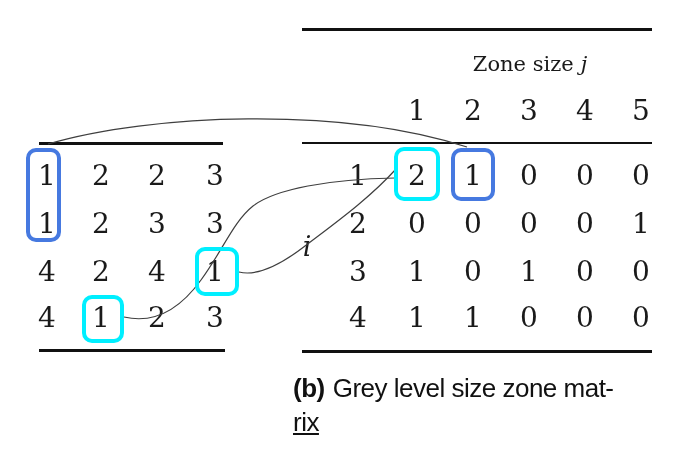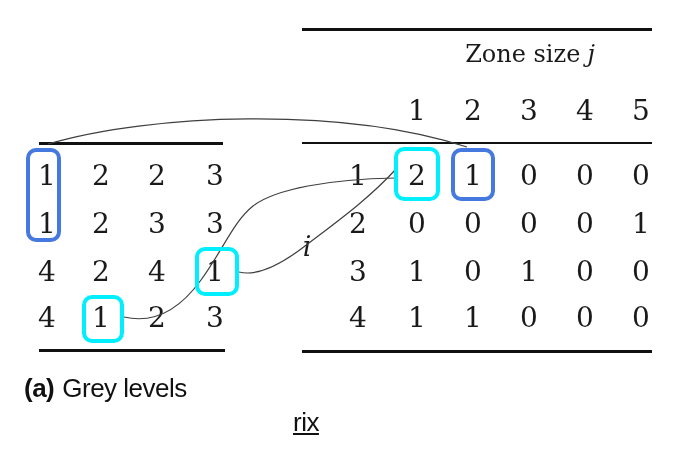--- a/index.html
+++ b/index.html
@@ -15,22 +15,22 @@
   .bcolL{left:338px}.bcol1{left:397px}.bcol2{left:453px}.bcol3{left:509px}.bcol4{left:565px}.bcol5{left:621px}
   .bhead{top:89px}.brow1{top:154px}.brow2{top:202px}.brow3{top:250px}.brow4{top:296px}
   
   .hl{position:absolute;border-style:solid;border-width:4px;border-radius:10px;box-sizing:border-box;background:transparent;}
   .hl-blue-a{left:26px;top:148px;width:35px;height:94px;}
   .hl-cyan-a1{left:195px;top:247px;width:44px;height:49px;}
   .hl-cyan-a2{left:82px;top:295px;width:42px;height:48px;}
   .hl-cyan-b{left:394px;top:147px;width:46px;height:54px;}
   .hl-blue-b{left:451px;top:148px;width:44px;height:53px;}
   
-  .zheader{position:absolute;left:430px;top:36px;width:200px;text-align:center;
-           font-size:24px;line-height:36px;white-space:nowrap;}
+  .zheader{position:absolute;left:430px;top:46px;width:200px;text-align:center;
+           font-size:21px;line-height:36px;white-space:nowrap;}
   .zheader .var{font-style:italic;margin-left:7px;}
   .ilabel{position:absolute;left:296px;top:231px;width:22px;text-align:center;
           font-size:27px;font-style:italic;}
   
   .cap{position:absolute;font-family:"Liberation Sans",sans-serif;font-size:26px;
        letter-spacing:-0.5px;color:#111;white-space:nowrap;line-height:32px;}
   .cap .lbl{font-weight:bold;margin-right:8px;}
   .cap-a{left:24px;top:372px;}
   .cap-b1{left:293px;top:372px;}
   .cap-b2{left:293px;top:406px;text-decoration:underline;}
@@ -109,20 +109,20 @@
     <path d="M 239 272 C 259 277, 283 263, 305 246 C 331 226, 368 200, 396 169" style="stroke: rgb(63, 63, 63);"></path>
     <path d="M 124 317 C 154 324, 180 309, 201 280 C 223 250, 233 222, 253 206 C 275 189, 330 179, 395 178" style="stroke: rgb(63, 63, 63);"></path>
   </svg>
 
   <div class="hl hl-blue-a" style="border-color: rgb(70, 121, 224);"></div>
   <div class="hl hl-cyan-a1" style="border-color: rgb(0, 239, 255);"></div>
   <div class="hl hl-cyan-a2" style="border-color: rgb(0, 239, 255);"></div>
   <div class="hl hl-cyan-b" style="border-color: rgb(0, 239, 255);"></div>
   <div class="hl hl-blue-b" style="border-color: rgb(70, 121, 224);"></div>
 
-  <div class="cap cap-a">
-    <span class="lbl">(a)</span><span>Grey levels</span>
+  <div class="cap cap-b1">
+    <span class="lbl">(b)</span><span>Grey level size zone mat-</span>
   </div>
   <div class="cap cap-b2">
     <span>rix</span>
   </div>
 
 </div>
 
 </body></html>

